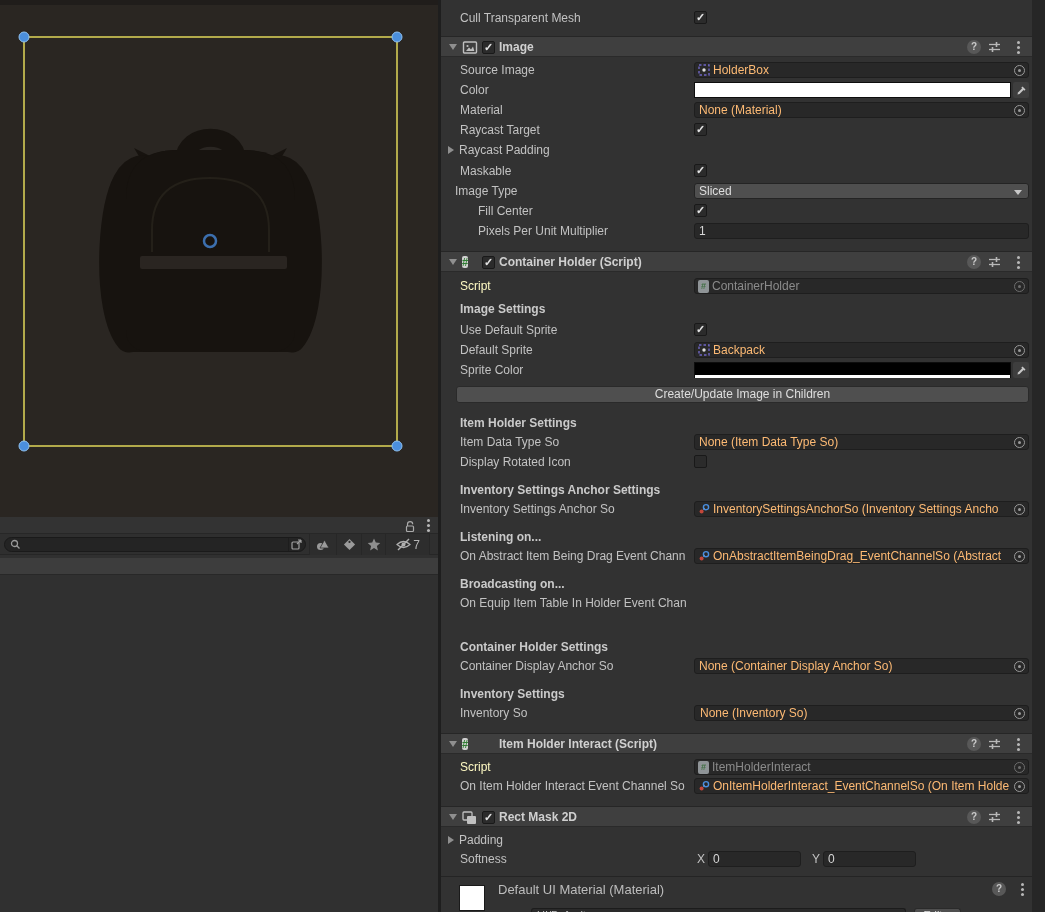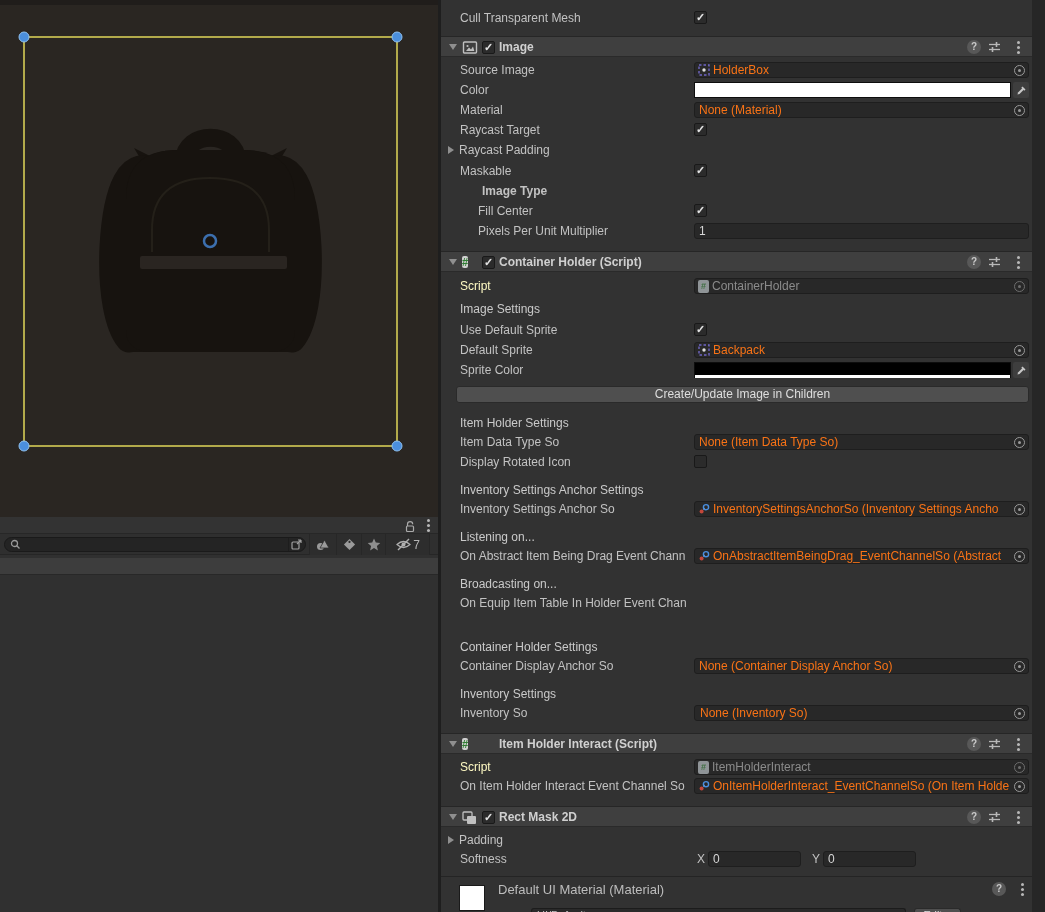--- a/index.html
+++ b/index.html
@@ -26,34 +26,34 @@
   #left-strip { position:absolute; left:0; top:558px; width:438px; height:17px; background:#3d3d3d; border-bottom:1px solid #282828; }
   #left-body { position:absolute; left:0; top:576px; width:438px; height:336px; background:#303030; }
 
   
   #panel-divider { position:absolute; left:438px; top:0; width:3px; height:912px; background:#1e1e1e; }
 
   
   #inspector { position:absolute; left:441px; top:0; width:591px; height:912px; background:#323232; font-size:12px; color:#c2c2c2; }
   .row { position:absolute; left:0; width:100%; height:18px; }
   .lbl { position:absolute; left:19px; top:2px; white-space:nowrap; overflow:hidden; max-width:232px; color:#c2c2c2; }
-  .lbl.ind1 { left:41px;font-weight:bold; }
+  .lbl.ind1 { left:14px; }
   .lbl.ind2 { left:37px; }
   .lbl.grayed { color:#fef9c3; }
-  .sect { position:absolute; left:19px; width:400px; font-weight:normal; color:#cacaca; height:16px; }
+  .sect { position:absolute; left:19px; width:400px; font-weight:bold; color:#cacaca; height:16px; }
 
   .fold { position:absolute; width:0; height:0; }
   .fold.open { border-left:4.5px solid transparent; border-right:4.5px solid transparent; border-top:6px solid #8f8f8f; }
   .fold.closed { border-top:4.5px solid transparent; border-bottom:4.5px solid transparent; border-left:6px solid #8f8f8f; }
 
   .checkbox { position:absolute; left:253px; top:2px; width:13px; height:13px; background:#2b2b2b; border:1px solid #191919; border-radius:2px; color:#e2e2e2; font-size:11px; line-height:11px; text-align:center; font-weight:bold; }
   .checkbox.checked::after { content:"\2713"; }
 
   .objfield { position:absolute; left:253px; top:1px; width:335px; height:16px; background:#282828; border:1px solid #1e1e1e; border-radius:3px; display:flex; align-items:center; padding:0 18px 0 3px; }
-  .objfield .val { color:#f97316; white-space:nowrap; overflow:hidden; flex:1; margin-left:3px; }
+  .objfield .val { color:#fdba74; white-space:nowrap; overflow:hidden; flex:1; margin-left:3px; }
   .objfield.grayed .val { color:#8b8b8b; }
   .picker { position:absolute; right:3px; top:2px; width:11px; height:11px; border:1px solid #9a9a9a; border-radius:50%; }
   .picker::after { content:""; position:absolute; left:3px; top:3px; width:3px; height:3px; border-radius:50%; background:#9a9a9a; }
   .objfield.grayed .picker { border-color:#6e6e6e; }
   .objfield.grayed .picker::after { background:#6e6e6e; }
 
   .textfield { position:absolute; left:253px; top:1px; width:335px; height:16px; background:#282828; border:1px solid #1e1e1e; border-radius:3px; color:#d6d6d6; padding:0 4px; display:flex; align-items:center; }
   .dropdown { position:absolute; left:253px; top:1px; width:335px; height:16px; background:#4f4f4f; border:1px solid #242424; border-radius:3px; color:#dedede; padding:0 4px; display:flex; align-items:center; }
   .dd-caret { position:absolute; right:6px; top:6px; width:0; height:0; border-left:4px solid transparent; border-right:4px solid transparent; border-top:5px solid #c8c8c8; }
 
@@ -255,20 +255,24 @@
       <span class="lbl" style="left:18px">Raycast Padding</span>
     </div>
 
     <div class="row" style="top:162px">
       <span class="lbl">Maskable</span>
       <span class="checkbox checked"></span>
     </div>
 
     <div class="row" style="top:182px">
       <span class="lbl ind1">Image Type</span>
+      <div class="dropdown">
+        <span>Sliced</span>
+        <span class="dd-caret"></span>
+      </div>
     </div>
 
     <div class="row" style="top:202px">
       <span class="lbl ind2">Fill Center</span>
       <span class="checkbox checked"></span>
     </div>
 
     <div class="row" style="top:222px">
       <span class="lbl ind2">Pixels Per Unit Multiplier</span>
       <div class="textfield">

